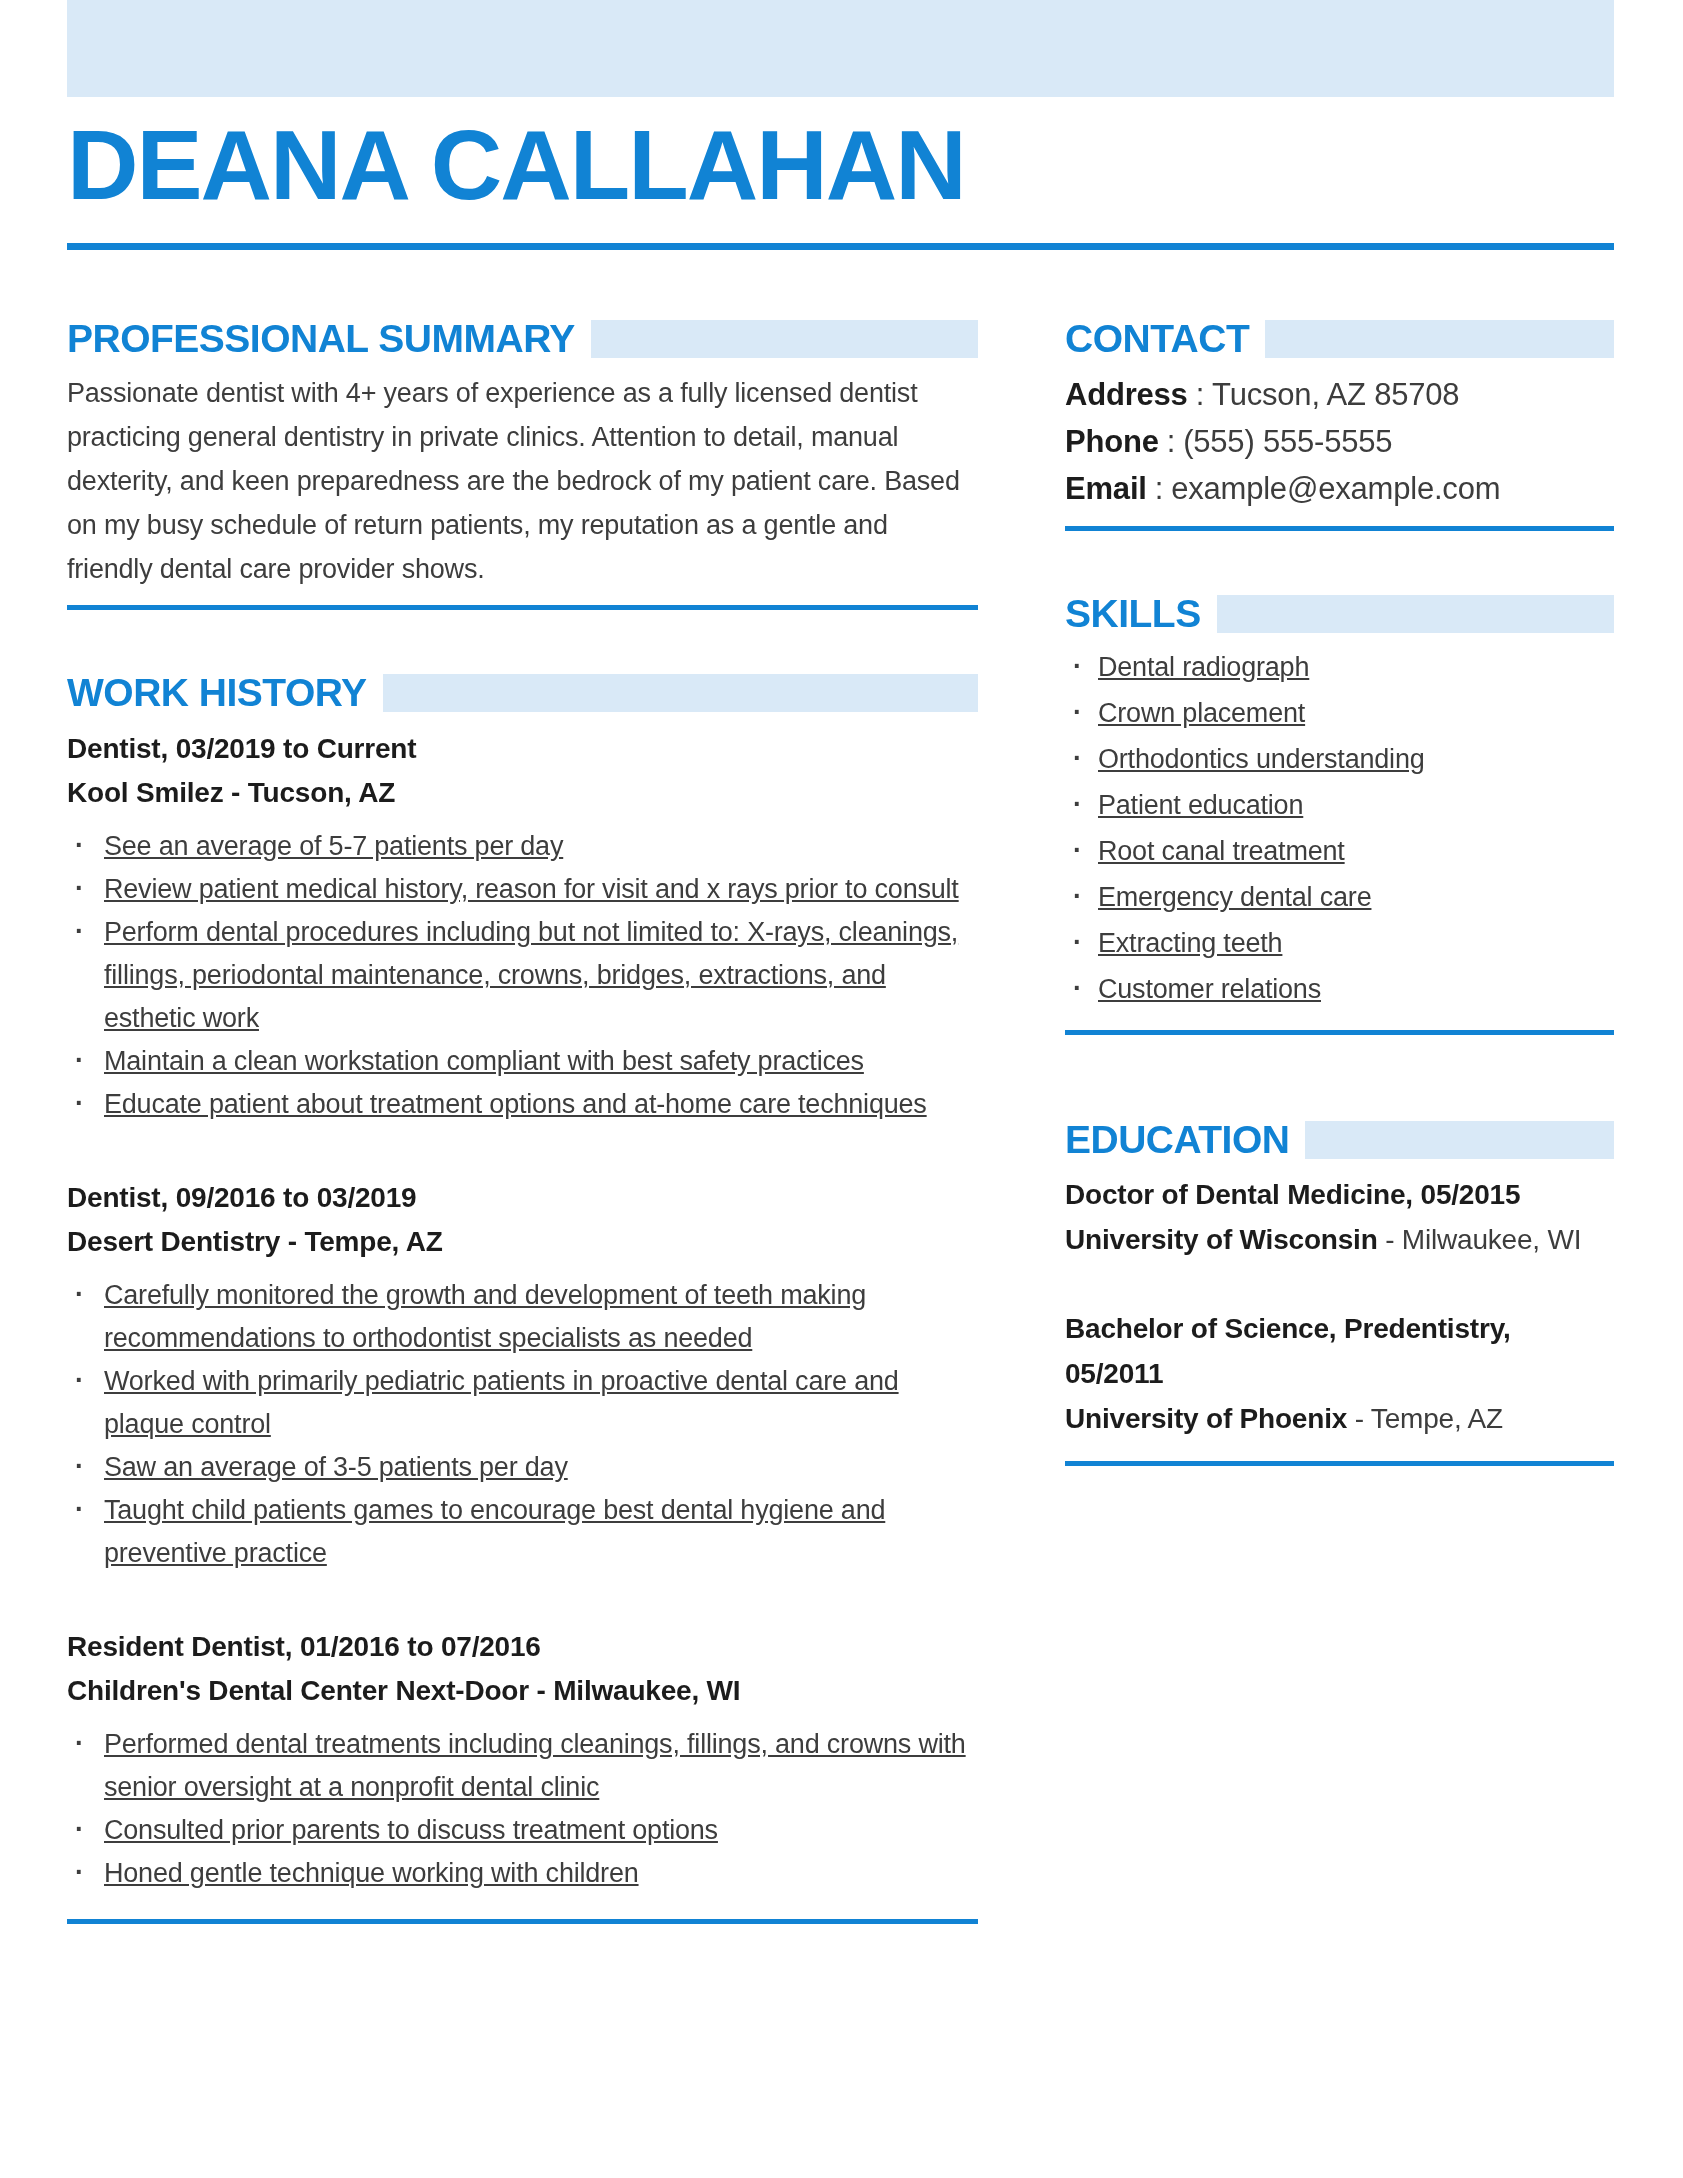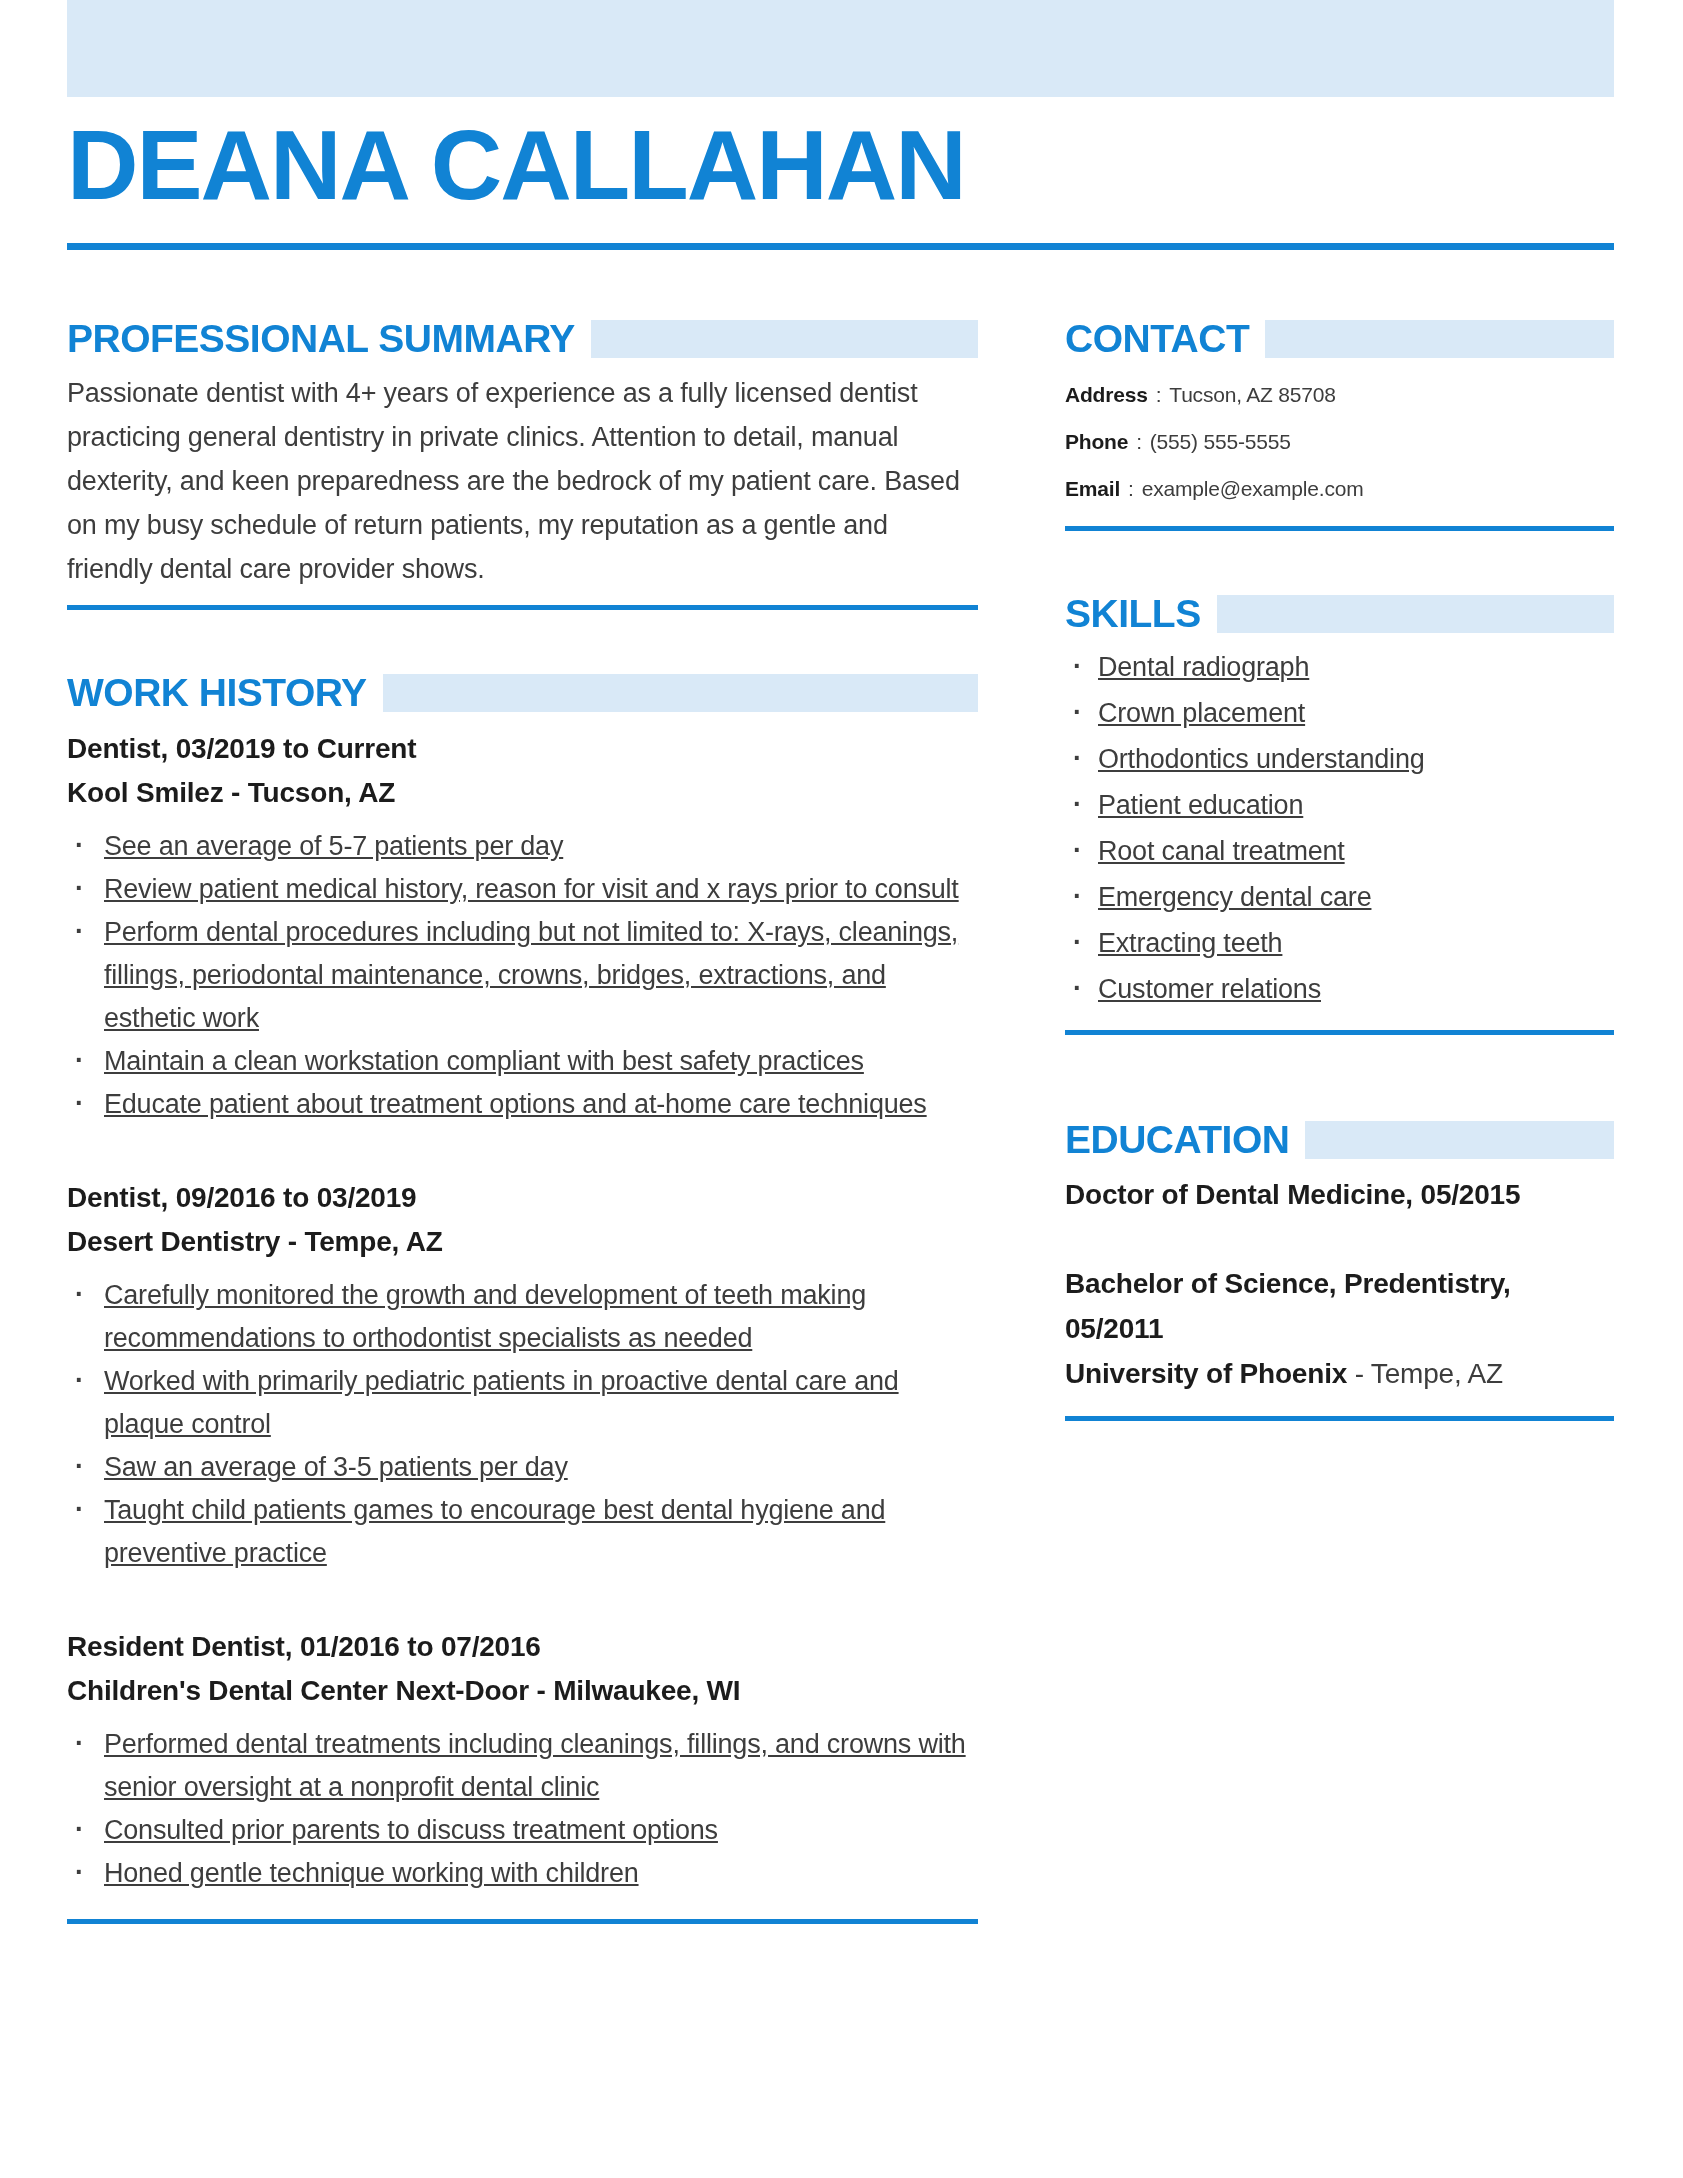--- a/index.html
+++ b/index.html
@@ -52,21 +52,21 @@
     position:relative;padding-left:37px;font-size:27px;line-height:43px;
     letter-spacing:-0.2px;
   }
   ul.dotted li::before{
     content:"\00B7";position:absolute;left:8px;top:-1px;
     font-weight:bold;color:var(--body);
   }
   .work-rule{margin-top:24px;}
 
   .contact-rows{margin-top:12px;}
-  .contact-row{font-size:21px;line-height:47px;letter-spacing:-0.2px;}
+  .contact-row{font-size:31px;line-height:47px;letter-spacing:-0.2px;}
   .contact-row .lbl{font-weight:bold;color:var(--strong);}
   .contact-row .sep{margin:0 8px;}
   .contact-rule{margin-top:14px;}
 
   .skills-section{margin-top:63px;}
   ul.dotted.skills{margin-top:10px;}
   ul.dotted.skills li{line-height:46px;padding-left:33px;}
   .skills-rule{margin-top:18px;}
 
   .edu-section{margin-top:85px;}
@@ -185,20 +185,23 @@
       </div>
 
       <div class="edu-section">
         <div class="sec-head">
           <span class="txt">EDUCATION</span>
           <span class="bar"></span>
         </div>
         <div class="edu-entries">
           <div class="edu-entry">
             <div class="edu-degree">Doctor of Dental Medicine, 05/2015</div>
+            <div class="edu-school-line">
+              <span class="edu-school">University of Wisconsin</span><span class="edu-loc"> - Milwaukee, WI</span>
+            </div>
           </div>
           <div class="edu-entry">
             <div class="edu-degree">Bachelor of Science, Predentistry, 05/2011</div>
             <div class="edu-school-line">
               <span class="edu-school">University of Phoenix</span><span class="edu-loc"> - Tempe, AZ</span>
             </div>
           </div>
         </div>
         <div class="rule edu-rule"></div>
       </div>

